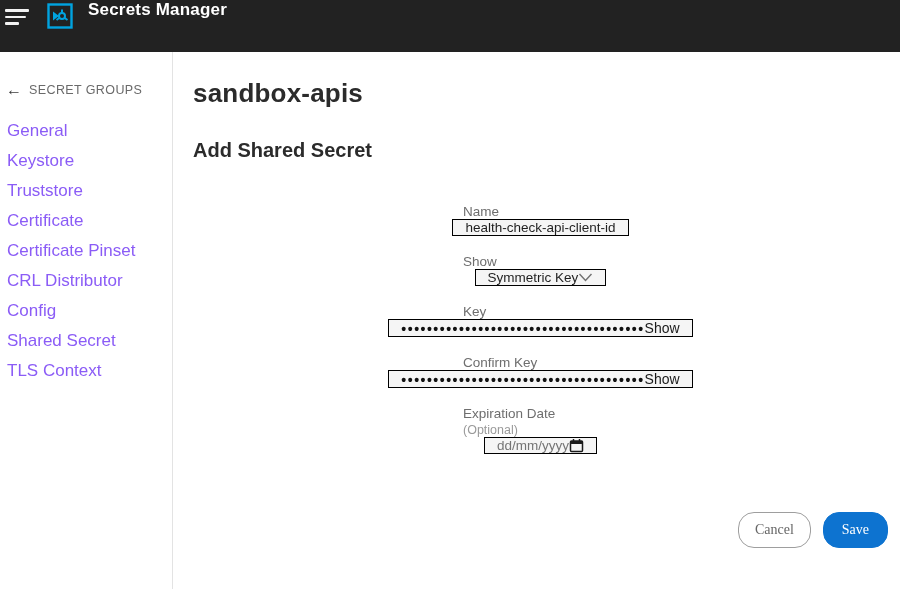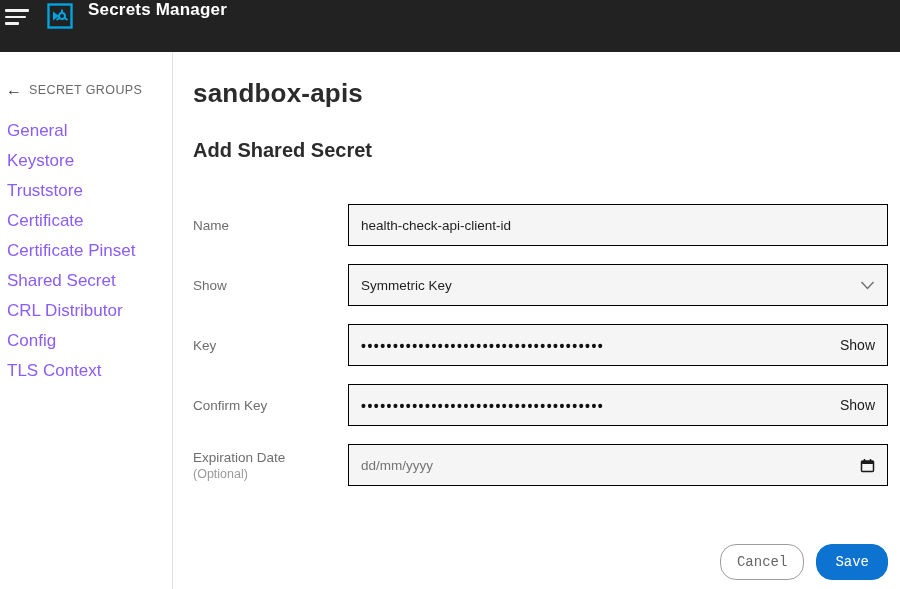--- a/index.html
+++ b/index.html
@@ -33,36 +33,36 @@
   .side-item { font-size: 17px; color: #8b5cf6; line-height: 30px; cursor: pointer;
     padding-left: 1px; }
 
   
   .main { flex: 1; padding: 0 12px 0 20px; }
   .page-title { font-size: 26px; font-weight: 600; color: #2b2b2b; margin-top: 26px;
     letter-spacing: 0.2px; }
   .section-title { font-size: 20px; font-weight: 600; color: #2b2b2b; margin-top: 30px; }
 
   .form { margin-top: 42px; }
-  .form-row { display: flex; align-items: center; margin-bottom: 18px; }
+  .form-row { display: flex; align-items: center; margin-bottom: 18px; flex-direction: column; }
   .form-label { width: 155px; font-size: 13.5px; color: #6e6e6e; flex-shrink: 0; }
   .form-sublabel { font-size: 12.5px; color: #9a9a9a; margin-top: 2px; }
   .control { flex: 1; height: 42px; background: #f5f5f5; border: 1px solid #000000;
     display: flex; align-items: center; padding: 0 12px; position: relative; }
   .control-text { font-size: 13.5px; color: #1f1f1f; }
   .masked { font-size: 14px; font-weight: 700; color: #111; letter-spacing: 1.5px;
     transform: translateY(1px); }
   .placeholder-text { font-size: 13.5px; color: #757575; }
   .show-link { margin-left: auto; font-size: 14px; color: #1a1a1a; cursor: pointer; }
   .chevron { margin-left: auto; display: flex; align-items: center; cursor: pointer; }
   .cal-icon { margin-left: auto; display: flex; align-items: center; cursor: pointer; }
 
   .actions { display: flex; justify-content: flex-end; gap: 12px; margin-top: 58px; }
   .btn { height: 36px; border-radius: 16px; font-size: 14px; cursor: pointer;
-    font-family: Liberation Mono, monospace; }
+    font-family: Liberation Serif, serif; }
   .btn-cancel { background: #ffffff; border: 1px solid #9e9e9e; color: #666666;
     padding: 0 16px; }
   .btn-save { background: #0d73d0; border: 1px solid #0d73d0; color: #ffffff;
     padding: 0 18px; }
 </style>
 </head>
 <body>
 
 <div class="app-header">
   <div class="hamburger">
@@ -88,22 +88,22 @@
   <div class="sidebar">
     <div class="back-row">
       <span class="back-arrow">←</span>
       <span class="back-label">SECRET GROUPS</span>
     </div>
     <div class="side-item">General</div>
     <div class="side-item">Keystore</div>
     <div class="side-item">Truststore</div>
     <div class="side-item">Certificate</div>
     <div class="side-item">Certificate Pinset</div>
+    <div class="side-item">CRL Distributor Config</div>
     <div class="side-item">Shared Secret</div>
-    <div class="side-item">CRL Distributor Config</div>
     <div class="side-item">TLS Context</div>
   </div>
 
   <div class="main">
     <div class="page-title">sandbox-apis</div>
     <div class="section-title">Add Shared Secret</div>
 
     <div class="form">
 
       <div class="form-row">

